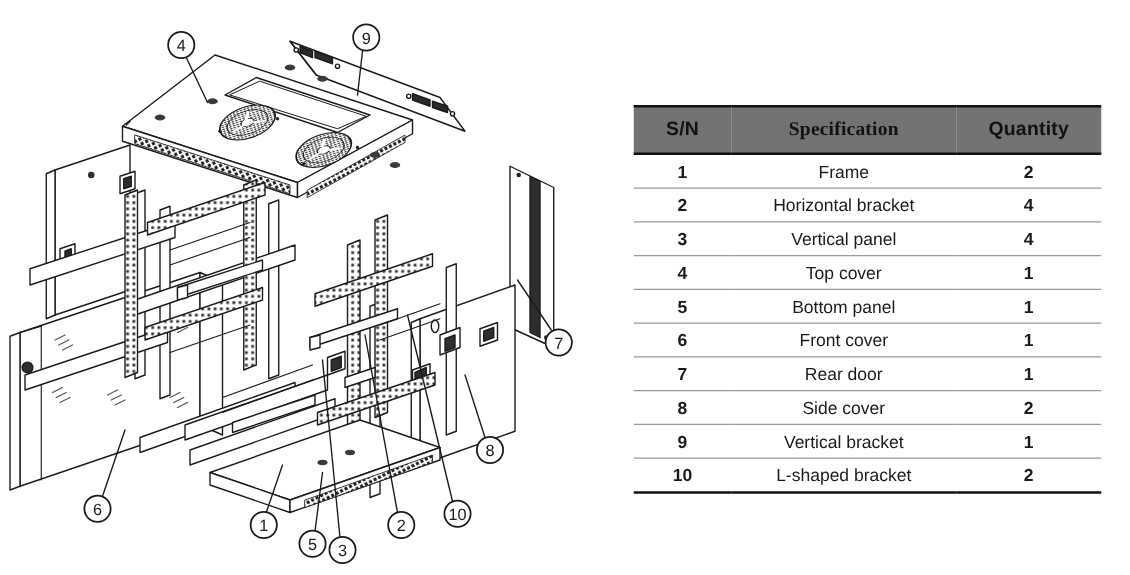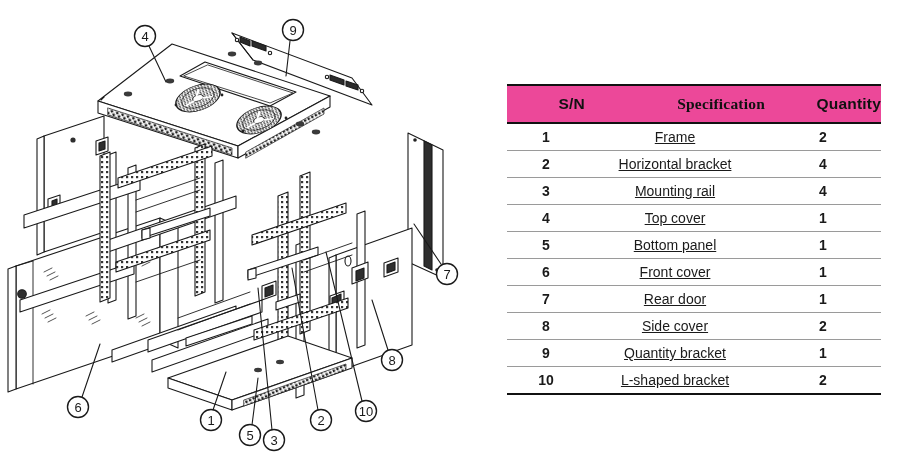--- a/index.html
+++ b/index.html
@@ -8,34 +8,34 @@
   #root{position:relative;width:904px;height:460px;background:#fff;}
 
   
   #diagram{position:absolute;left:0;top:0;width:500px;height:460px;}
   #diagram svg{display:block;}
 
   
   #parts-table{position:absolute;left:507px;top:84px;width:374px;}
   table{border-collapse:collapse;width:374px;}
   thead th{
-    background:#ec4899;
+    background:#737373;
     border-top:2.5px solid #111;
     border-bottom:2.5px solid #111;
     font-size:15.5px;font-weight:bold;color:#111;
-    padding:9px 0 9px 0;text-align:right;letter-spacing:.2px;
+    padding:9px 0 9px 0;text-align:center;letter-spacing:.2px;
   }
   tbody td{
     border-bottom:1px solid #9a9a9a;
     font-size:14px;color:#1a1a1a;text-align:center;
     padding:5px 0 5px 0;
   }
   tbody tr:last-child td{border-bottom:2.5px solid #111;}
   td.c-sn{width:78px;font-weight:bold;}
-  td.c-spec{width:180px;text-decoration:underline;}
+  td.c-spec{width:180px;}
   td.c-qty{width:116px;font-weight:bold;}
   th.c-sn{width:78px;}
   th.c-spec{width:180px;font-family:Liberation Serif, serif;}
   th.c-qty{width:116px;}
 </style>
 </head>
 <body>
 
 <div id="root">
 
@@ -311,21 +311,21 @@
           <td class="c-spec">Frame</td>
           <td class="c-qty">2</td>
         </tr>
         <tr>
           <td class="c-sn">2</td>
           <td class="c-spec">Horizontal bracket</td>
           <td class="c-qty">4</td>
         </tr>
         <tr>
           <td class="c-sn">3</td>
-          <td class="c-spec">Mounting rail</td>
+          <td class="c-spec">Vertical panel</td>
           <td class="c-qty">4</td>
         </tr>
         <tr>
           <td class="c-sn">4</td>
           <td class="c-spec">Top cover</td>
           <td class="c-qty">1</td>
         </tr>
         <tr>
           <td class="c-sn">5</td>
           <td class="c-spec">Bottom panel</td>
@@ -341,21 +341,21 @@
           <td class="c-spec">Rear door</td>
           <td class="c-qty">1</td>
         </tr>
         <tr>
           <td class="c-sn">8</td>
           <td class="c-spec">Side cover</td>
           <td class="c-qty">2</td>
         </tr>
         <tr>
           <td class="c-sn">9</td>
-          <td class="c-spec">Quantity bracket</td>
+          <td class="c-spec">Vertical bracket</td>
           <td class="c-qty">1</td>
         </tr>
         <tr>
           <td class="c-sn">10</td>
           <td class="c-spec">L-shaped bracket</td>
           <td class="c-qty">2</td>
         </tr>
       </tbody>
     </table>
   </div>

